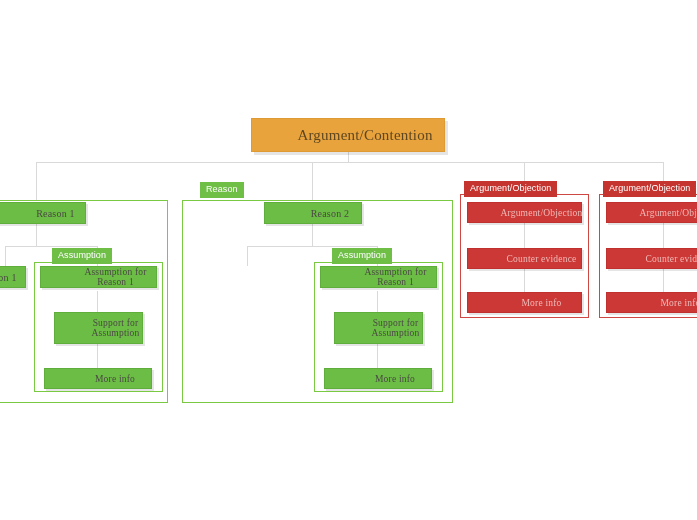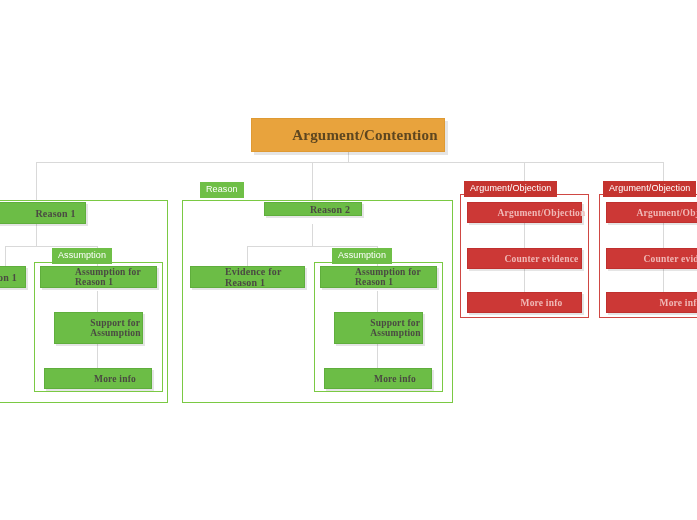--- a/index.html
+++ b/index.html
@@ -28,22 +28,22 @@
     padding:1px 6px 2px 6px;white-space:nowrap;
     letter-spacing:0.1px;
   }
   .tab.green{background:#6fbf47;margin-left:11px;}
   .tab.red{background:#c5342f;}
 
   
   .node{
     position:absolute;box-sizing:border-box;
     display:flex;align-items:center;justify-content:center;
-    white-space:pre-line;
-    font-weight:bold;letter-spacing:0.2px;
+    text-align:center;white-space:pre-line;
+    font-weight:normal;letter-spacing:0.2px;
     box-shadow:2px 2px 0 rgba(0,0,0,0.10);
     padding-left:34px;
   }
   .node.green{background:#6cbd46;color:#4a4a42;border:1px solid #5fae3c;}
   .node.red{background:#cc3836;color:#f0b9b7;border:1px solid #c0302e;}
   .node.root{
     background:#e8a33d;color:#5d4620;border:1px solid #df9a33;
     font-size:15px;box-shadow:3px 3px 0 rgba(0,0,0,0.10);
   }
   .node.small{font-size:9.5px;}
@@ -96,22 +96,21 @@
 
   <div class="node root" style="left:251px;top:118px;width:194px;height:34px;">Argument/Contention</div>
 
   <div class="node green med" style="left:-9px;top:202px;width:95px;height:22px;">Reason 1</div>
   <div class="node green med" style="left:-45px;top:266px;width:71px;height:22px;">on 1</div>
   <div class="node green small" style="left:40px;top:266px;width:117px;height:22px;">Assumption for Reason 1</div>
   <div class="node green small" style="left:54px;top:312px;width:89px;height:32px;">Support for
 Assumption</div>
   <div class="node green small" style="left:44px;top:368px;width:108px;height:21px;">More info</div>
 
-  <div class="node green med" style="left:264px;top:202px;width:98px;height:14px;">Reason 2</div>
-  <div class="node green med" style="left:190px;top:266px;width:115px;height:22px;">Evidence for Reason 1</div>
+  <div class="node green med" style="left:264px;top:202px;width:98px;height:22px;">Reason 2</div>
   <div class="node green small" style="left:320px;top:266px;width:117px;height:22px;">Assumption for Reason 1</div>
   <div class="node green small" style="left:334px;top:312px;width:89px;height:32px;">Support for
 Assumption</div>
   <div class="node green small" style="left:324px;top:368px;width:108px;height:21px;">More info</div>
 
   <div class="node red small" style="left:467px;top:202px;width:115px;height:21px;">Argument/Objection</div>
   <div class="node red small" style="left:467px;top:248px;width:115px;height:21px;">Counter evidence</div>
   <div class="node red small" style="left:467px;top:292px;width:115px;height:21px;">More info</div>
 
   <div class="node red small" style="left:606px;top:202px;width:115px;height:21px;">Argument/Objection</div>

